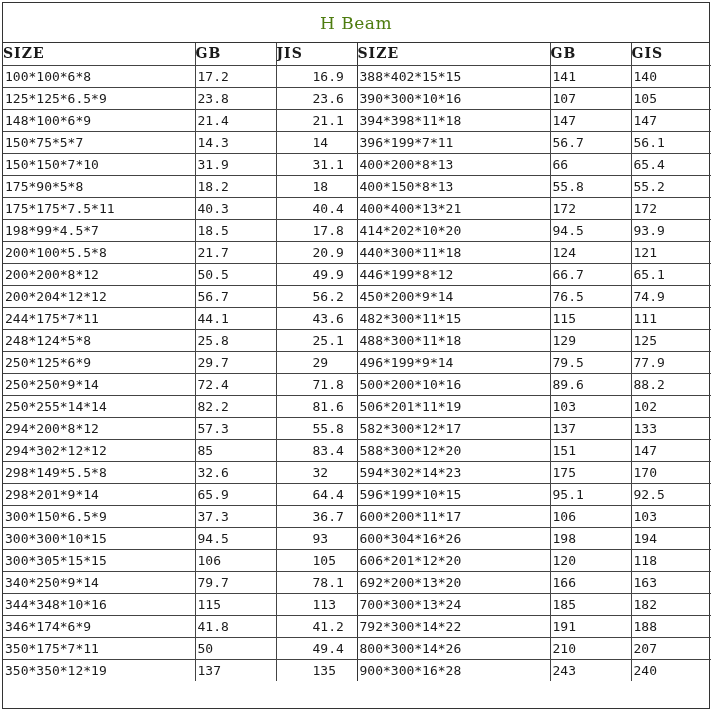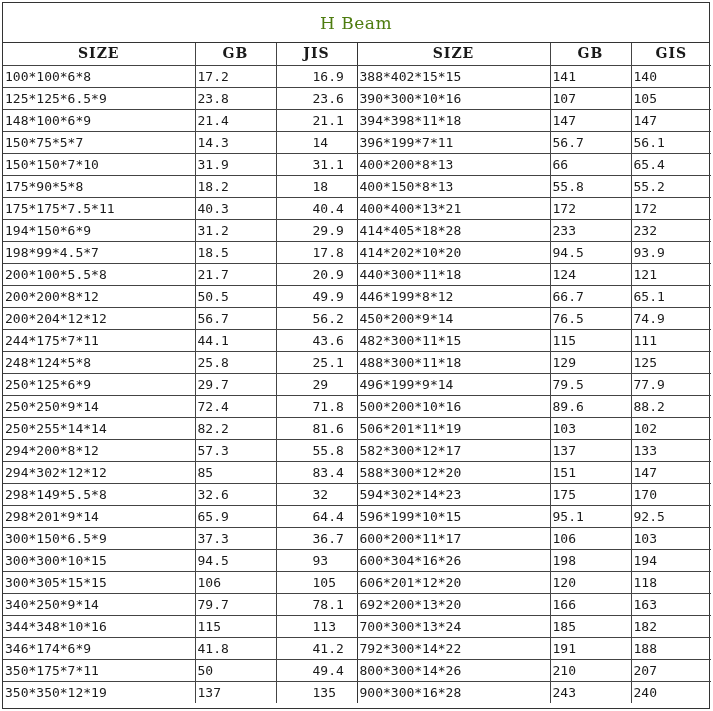--- a/index.html
+++ b/index.html
@@ -40,21 +40,21 @@
     font-size: 13px;
     color: #1a1a1a;
     white-space: nowrap;
     overflow: hidden;
     line-height: 21px;
   }
   th {
     height: 22px;
     font-family: "DejaVu Serif", "Liberation Serif", serif;
     font-weight: bold;
-    text-align: center;
+    text-align: left;
     font-size: 14px;
     letter-spacing: 1px;
     padding: 0;
   }
   tr:first-child th { border-top: none; }
   tr th:first-child, tr td:first-child { border-left: none; }
   tr th:last-child, tr td:last-child { border-right: none; }
   tbody tr:last-child td { border-bottom: none; }
   td.divider { border-right: 1.5px solid #333; padding-left: 36px; }
   th.divider { border-right: 1.5px solid #333; }
@@ -134,28 +134,20 @@
         </tr>
         <tr>
           <td>175*175*7.5*11</td>
           <td>40.3</td>
           <td class="divider">40.4</td>
           <td>400*400*13*21</td>
           <td>172</td>
           <td>172</td>
         </tr>
         <tr>
-          <td>194*150*6*9</td>
-          <td>31.2</td>
-          <td class="divider">29.9</td>
-          <td>414*405*18*28</td>
-          <td>233</td>
-          <td>232</td>
-        </tr>
-        <tr>
           <td>198*99*4.5*7</td>
           <td>18.5</td>
           <td class="divider">17.8</td>
           <td>414*202*10*20</td>
           <td>94.5</td>
           <td>93.9</td>
         </tr>
         <tr>
           <td>200*100*5.5*8</td>
           <td>21.7</td>

